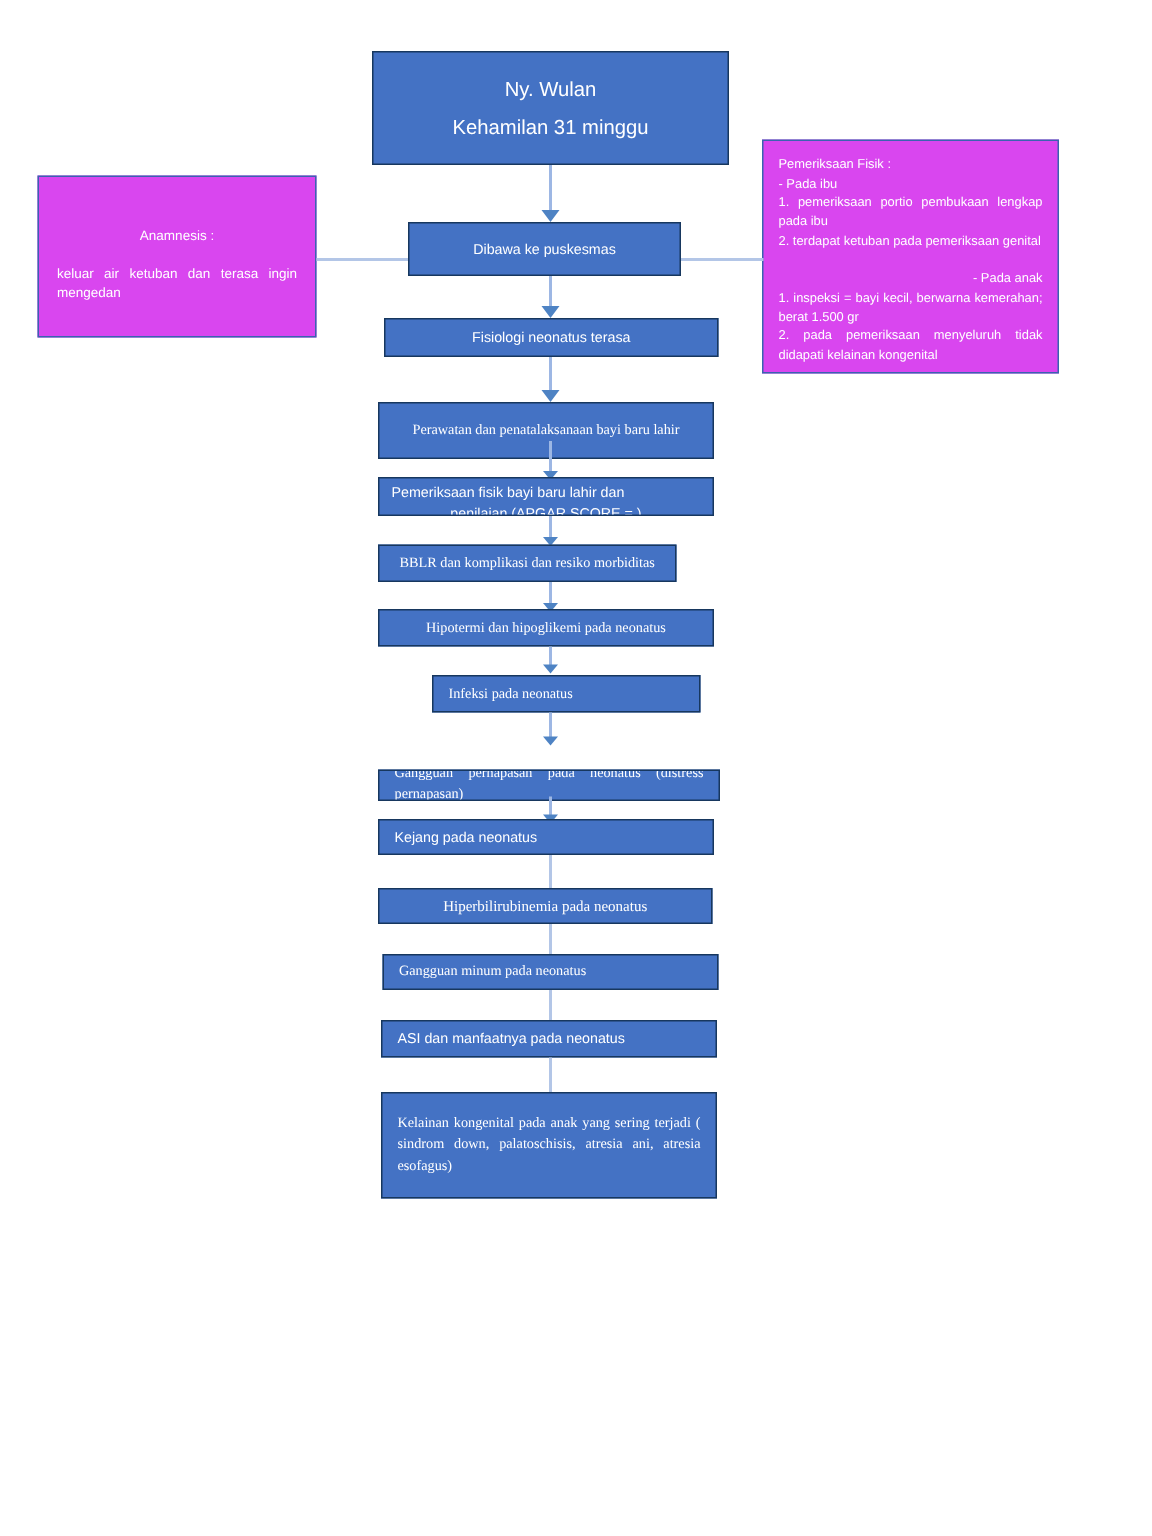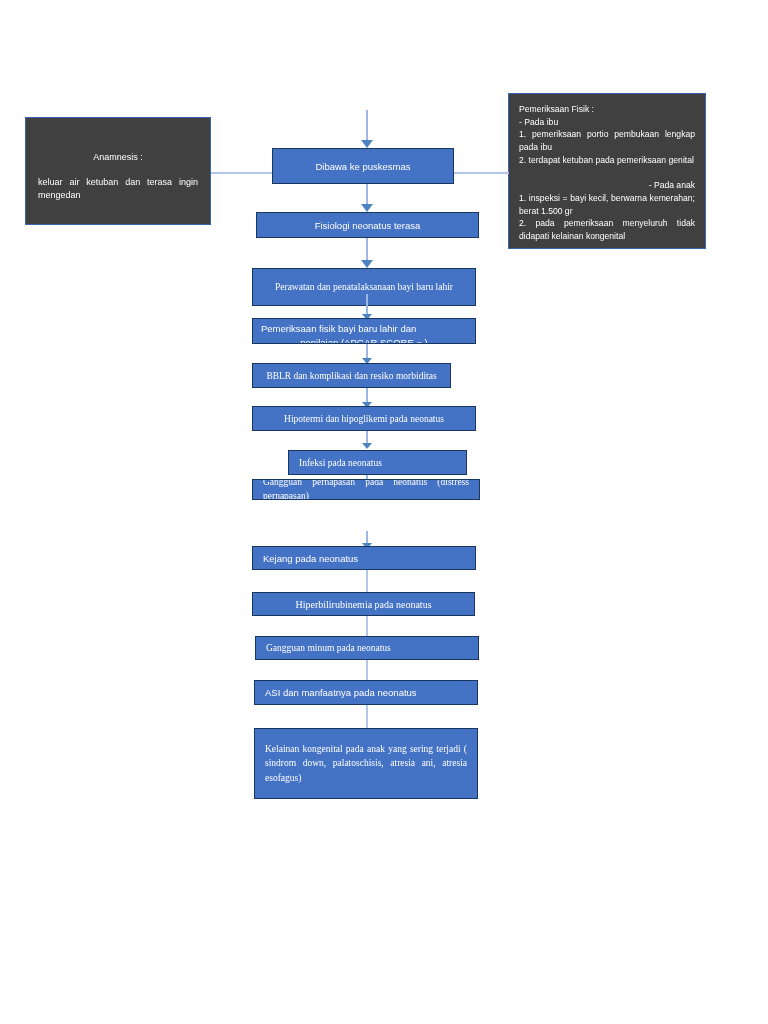--- a/index.html
+++ b/index.html
@@ -46,21 +46,21 @@
   .ta-just   { text-align: justify; text-align-last: left; }
 
   
   .f-sans  { font-family: "Liberation Sans", sans-serif; }
   .f-serif { font-family: "Liberation Serif", serif; }
 
   
   .note {
     position: absolute;
     box-sizing: border-box;
-    background: #404040;
+    background: #d946ef;
     border: 1px solid #3A63B0;
     color: #ffffff;
     font-family: "Liberation Sans", sans-serif;
     overflow: hidden;
   }
   .note .ln {
     display: block;
     white-space: pre-wrap;
   }
 
@@ -87,20 +87,24 @@
     border-left-width: 5px;
     border-right-width: 5px;
     border-top-width: 6px;
   }
 </style>
 </head>
 <body>
 
 <div id="canvas">
 
+  <div class="node" style="left:248px; top:34px; width:238px; height:76px; padding:8px 10px; gap:10px;">
+    <span class="line ta-center f-sans" style="font-size:13.5px;">Ny.  Wulan</span>
+    <span class="line ta-center f-sans" style="font-size:13.5px;">Kehamilan 31 minggu</span>
+  </div>
 
   <div class="conn-v" style="left:366px; top:110px; height:32px;"></div>
   <div class="arrow-down" style="left:361px; top:140px;"></div>
 
   <div class="note" style="left:25px; top:117px; width:186px; height:108px; padding:10px 12px;">
     <span class="ln ta-center" style="font-size:9px; margin-top:24px;">Anamnesis :</span>
     <span class="ln ta-just" style="font-size:9px; margin-top:14px; line-height:1.45;">keluar air ketuban dan terasa ingin mengedan</span>
   </div>
 
   <div class="conn-h" style="left:211px; top:172px; width:62px;"></div>
@@ -161,21 +165,21 @@
   <div class="conn-v" style="left:366px; top:431px; height:14px;"></div>
   <div class="arrow-down small" style="left:362px; top:443px;"></div>
 
   <div class="node" style="left:252px; top:450px; width:179px; height:25px; padding:1px 10px;margin-left:36px;">
     <span class="line ta-left f-serif" style="font-size:9.5px;">Infeksi pada neonatus</span>
   </div>
 
   <div class="conn-v" style="left:366px; top:475px; height:18px;"></div>
   <div class="arrow-down small" style="left:362px; top:491px;"></div>
 
-  <div class="node" style="left:252px; top:479px; width:228px; height:21px; padding:4px 10px;">
+  <div class="node" style="left:252px; top:513px; width:228px; height:21px; padding:4px 10px;">
     <span class="line ta-just f-serif" style="font-size:9.5px; line-height:1.45;">Gangguan pernapasan pada neonatus (distress pernapasan)</span>
   </div>
 
   <div class="conn-v" style="left:366px; top:531px; height:14px;"></div>
   <div class="arrow-down small" style="left:362px; top:543px;"></div>
 
   <div class="node" style="left:252px; top:546px; width:224px; height:24px; padding:3px 10px;">
     <span class="line ta-left f-sans" style="font-size:9.5px;">Kejang pada neonatus</span>
   </div>
 

